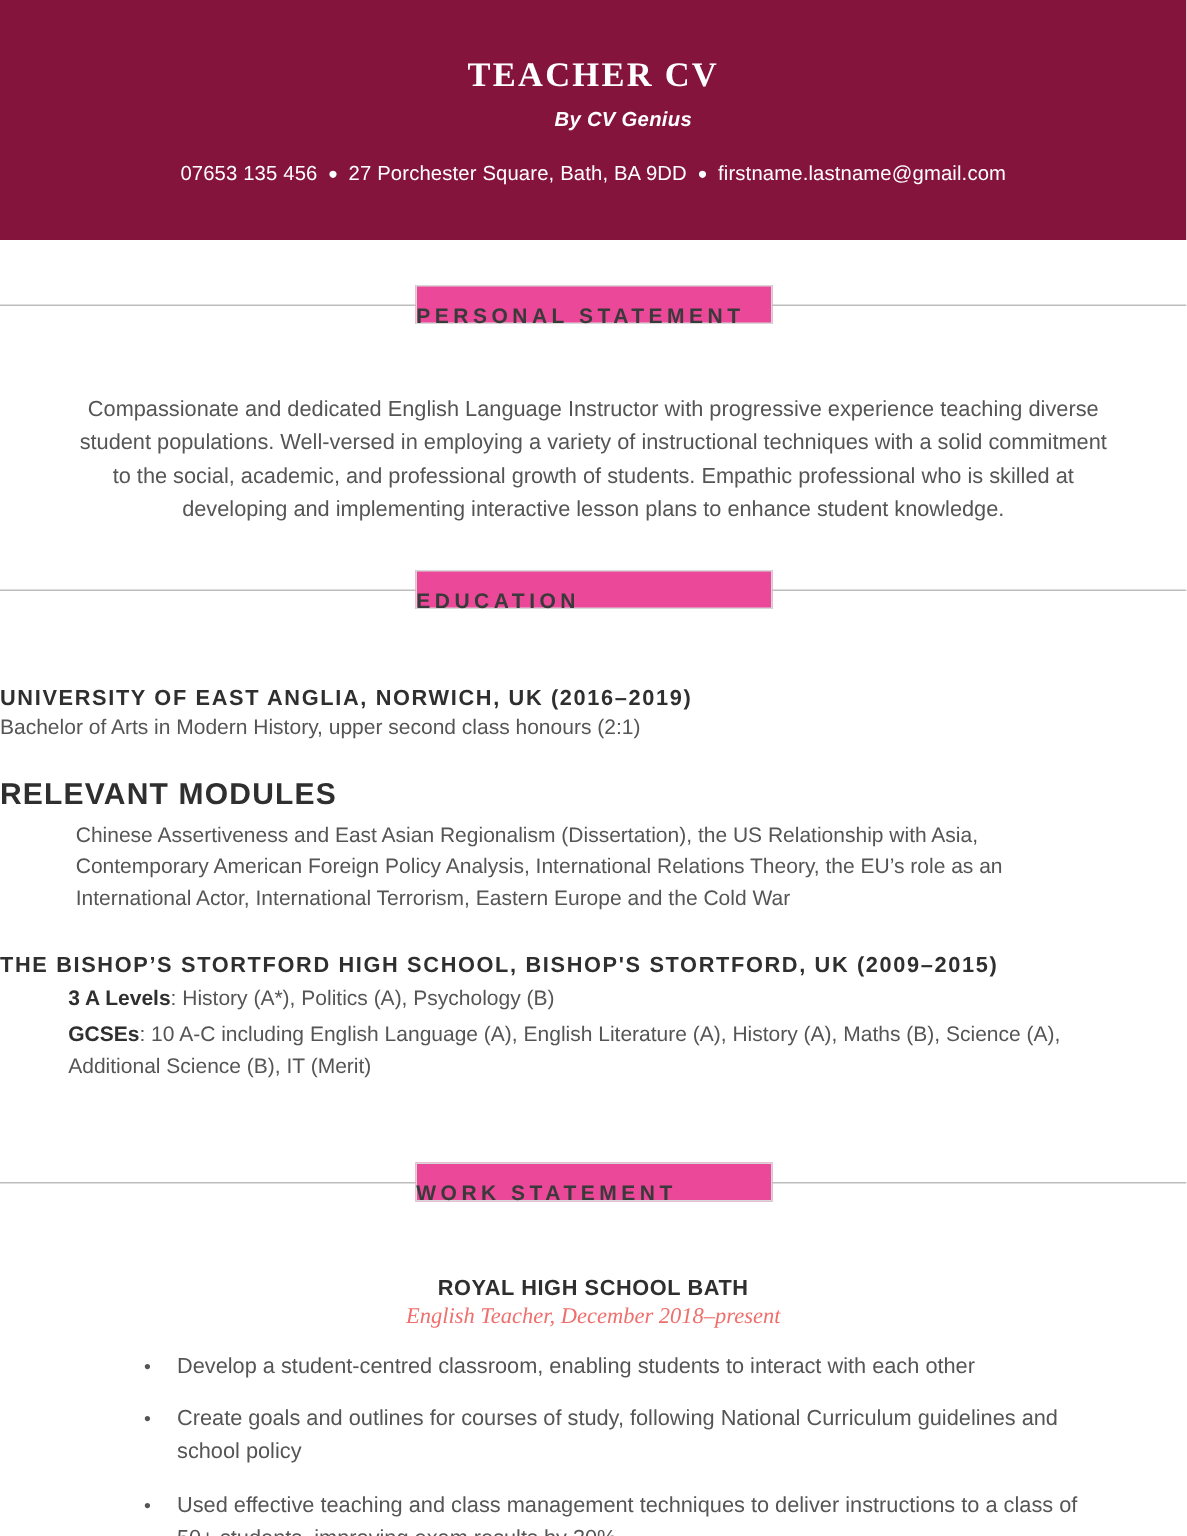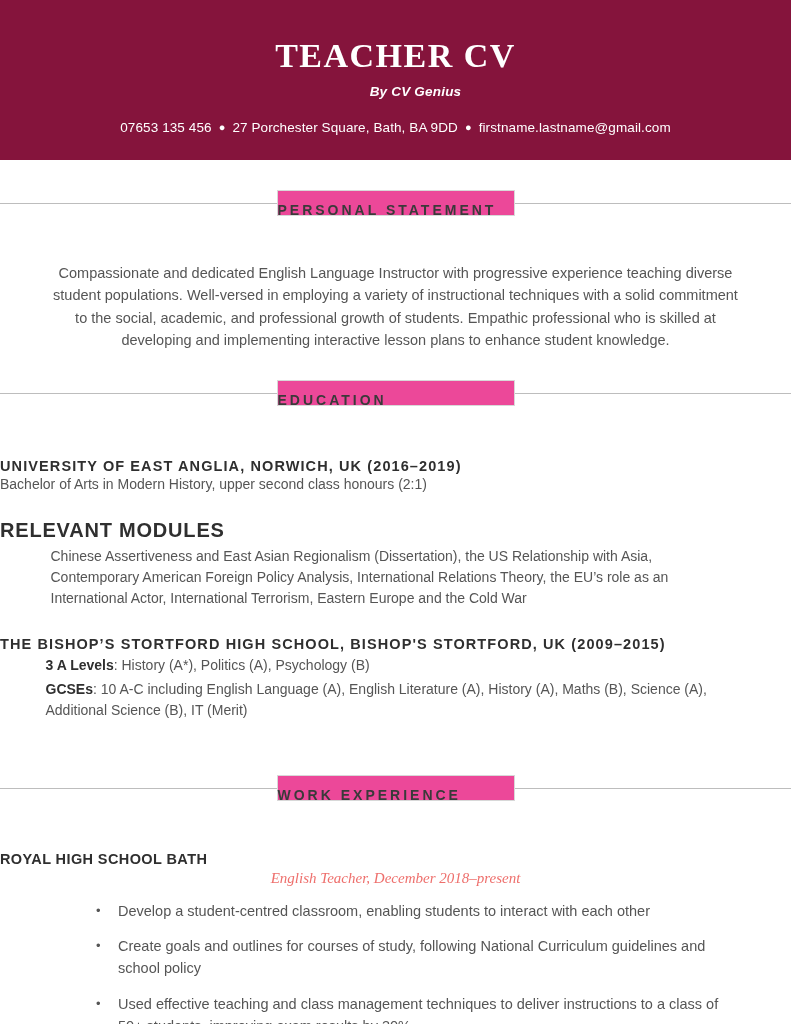--- a/index.html
+++ b/index.html
@@ -21,21 +21,21 @@
     background: #85143c;
     width: 100%;
     height: 160px;
     box-sizing: border-box;
     padding: 38px 0 0 0;
     text-align: center;
   }
   .cv-title {
     font-family: "Liberation Serif", serif;
     font-weight: bold;
-    font-size: 34px;
+    font-size: 23px;
     letter-spacing: 1.5px;
     color: #ffffff;
     line-height: 1.05;
     margin: 0;
   }
   .cv-subtitle {
     font-family: "Liberation Sans", sans-serif;
     font-style: italic;
     font-weight: bold;
     font-size: 13.5px;
@@ -135,20 +135,21 @@
   .grade-line {
     font-size: 14px;
     color: #555555;
     line-height: 1.5;
     margin: 3px auto 0 auto;
     max-width: 700px;
   }
   .grade-line b { color: #2f2f2f; }
 
   .job-org {
+    text-align: center;
     font-size: 14.5px;
     font-weight: bold;
     letter-spacing: 0.4px;
     color: #2f2f2f;
     margin: 0;
   }
   .job-title {
     text-align: center;
     font-family: "Liberation Serif", serif;
     font-style: italic;
@@ -212,21 +213,21 @@
 </div>
 
 <div class="edu-block" style="margin-top:26px;">
   <p class="org-line">THE BISHOP’S STORTFORD HIGH SCHOOL, BISHOP'S STORTFORD, UK (2009–2015)</p>
   <p class="grade-line"><b>3 A Levels</b><span>: History (A*), Politics (A), Psychology (B)</span></p>
   <p class="grade-line"><b>GCSEs</b><span>: 10 A-C including English Language (A), English Literature (A), History (A), Maths (B), Science (A), Additional Science (B), IT (Merit)</span></p>
 </div>
 
 <div class="section-head" style="margin-top:48px;">
   <span class="rule"></span>
-  <span class="label">WORK EXPERIENCE</span>
+  <span class="label">WORK STATEMENT</span>
 </div>
 
 <div style="margin-top:44px;">
   <p class="job-org">ROYAL HIGH SCHOOL BATH</p>
   <p class="job-title">English Teacher, December 2018–present</p>
   <ul class="bullets">
     <li><span class="dot">•</span><span>Develop a student-centred classroom, enabling students to interact with each other</span></li>
     <li><span class="dot">•</span><span>Create goals and outlines for courses of study, following National Curriculum guidelines and school policy</span></li>
     <li><span class="dot">•</span><span>Used effective teaching and class management techniques to deliver instructions to a class of 50+ students, improving exam results by 30%</span></li>
 

